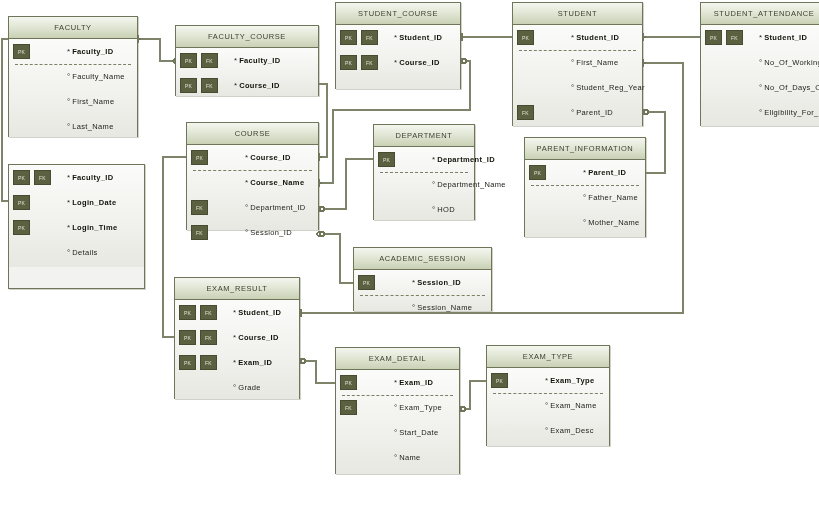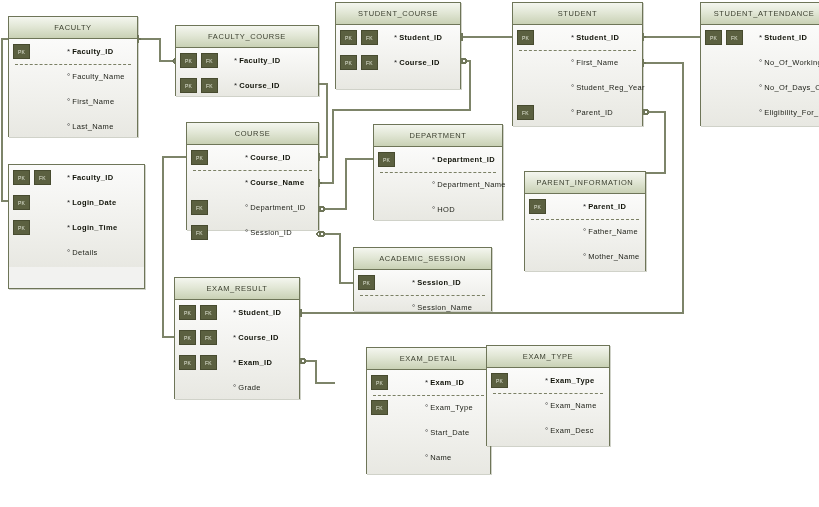--- a/index.html
+++ b/index.html
@@ -306,21 +306,21 @@
           <div class="attr mand">
             <div class="badges">
               <span class="badge">PK</span>
               <span class="badge">FK</span>
             </div>
             <span class="bullet">*</span>
             <span class="name">Course_ID</span>
           </div>
         </div>
       </div>
-      <div class="entity" style="left: 373px; top: 124px; width: 130px; height: 96px;">
+      <div class="entity" style="left: 373px; top: 124px; width: 102px; height: 96px;">
         <div class="ent-header">DEPARTMENT</div>
         <div class="ent-body">
           <div class="attr mand">
             <div class="badges">
               <span class="badge">PK</span>
               <span class="badge blank"></span>
             </div>
             <span class="bullet">*</span>
             <span class="name">Department_ID</span>
           </div>
@@ -358,21 +358,21 @@
           <div class="attr">
             <div class="badges">
               <span class="badge blank"></span>
               <span class="badge blank"></span>
             </div>
             <span class="bullet">°</span>
             <span class="name">Session_Name</span>
           </div>
         </div>
       </div>
-      <div class="entity" style="left: 335px; top: 347px; width: 125px; height: 127px; margin-left: 31px;">
+      <div class="entity" style="left: 335px; top: 347px; width: 125px; height: 127px;">
         <div class="ent-header">EXAM_DETAIL</div>
         <div class="ent-body">
           <div class="attr mand">
             <div class="badges">
               <span class="badge">PK</span>
               <span class="badge blank"></span>
             </div>
             <span class="bullet">*</span>
             <span class="name">Exam_ID</span>
           </div>
@@ -434,21 +434,21 @@
           <div class="attr">
             <div class="badges">
               <span class="badge">FK</span>
               <span class="badge blank"></span>
             </div>
             <span class="bullet">°</span>
             <span class="name">Parent_ID</span>
           </div>
         </div>
       </div>
-      <div class="entity" style="left: 524px; top: 137px; width: 122px; height: 100px; margin-top: 34px;">
+      <div class="entity" style="left: 524px; top: 137px; width: 122px; height: 100px;">
         <div class="ent-header">PARENT_INFORMATION</div>
         <div class="ent-body">
           <div class="attr mand">
             <div class="badges">
               <span class="badge">PK</span>
               <span class="badge blank"></span>
             </div>
             <span class="bullet">*</span>
             <span class="name">Parent_ID</span>
           </div>

